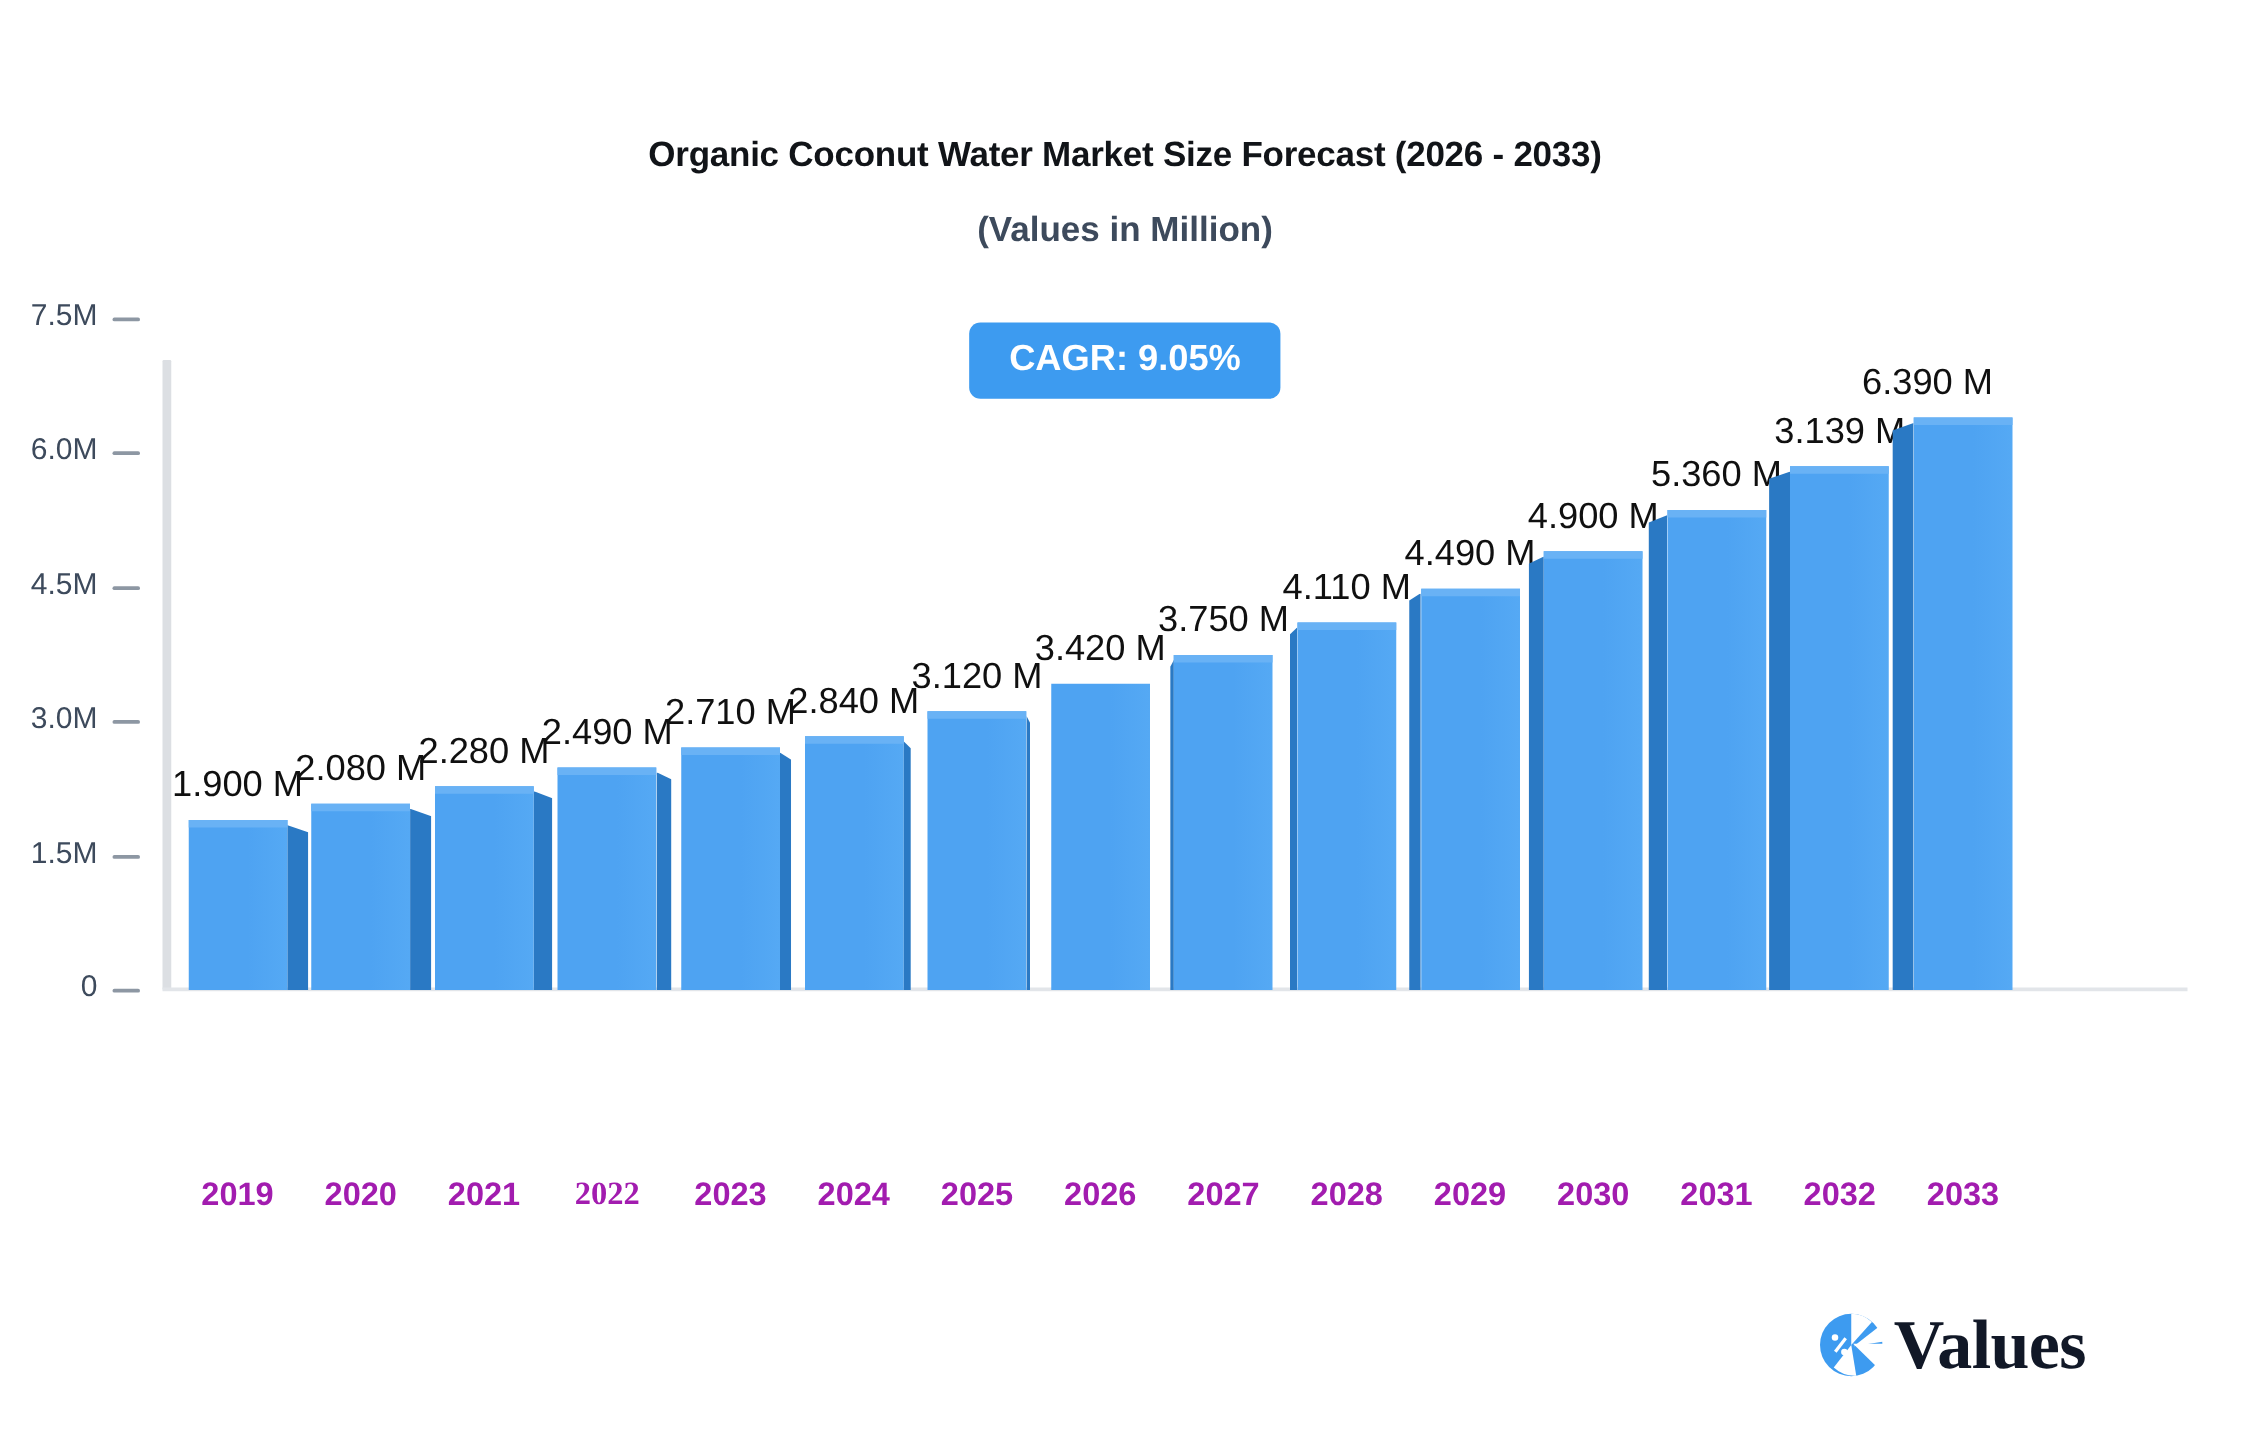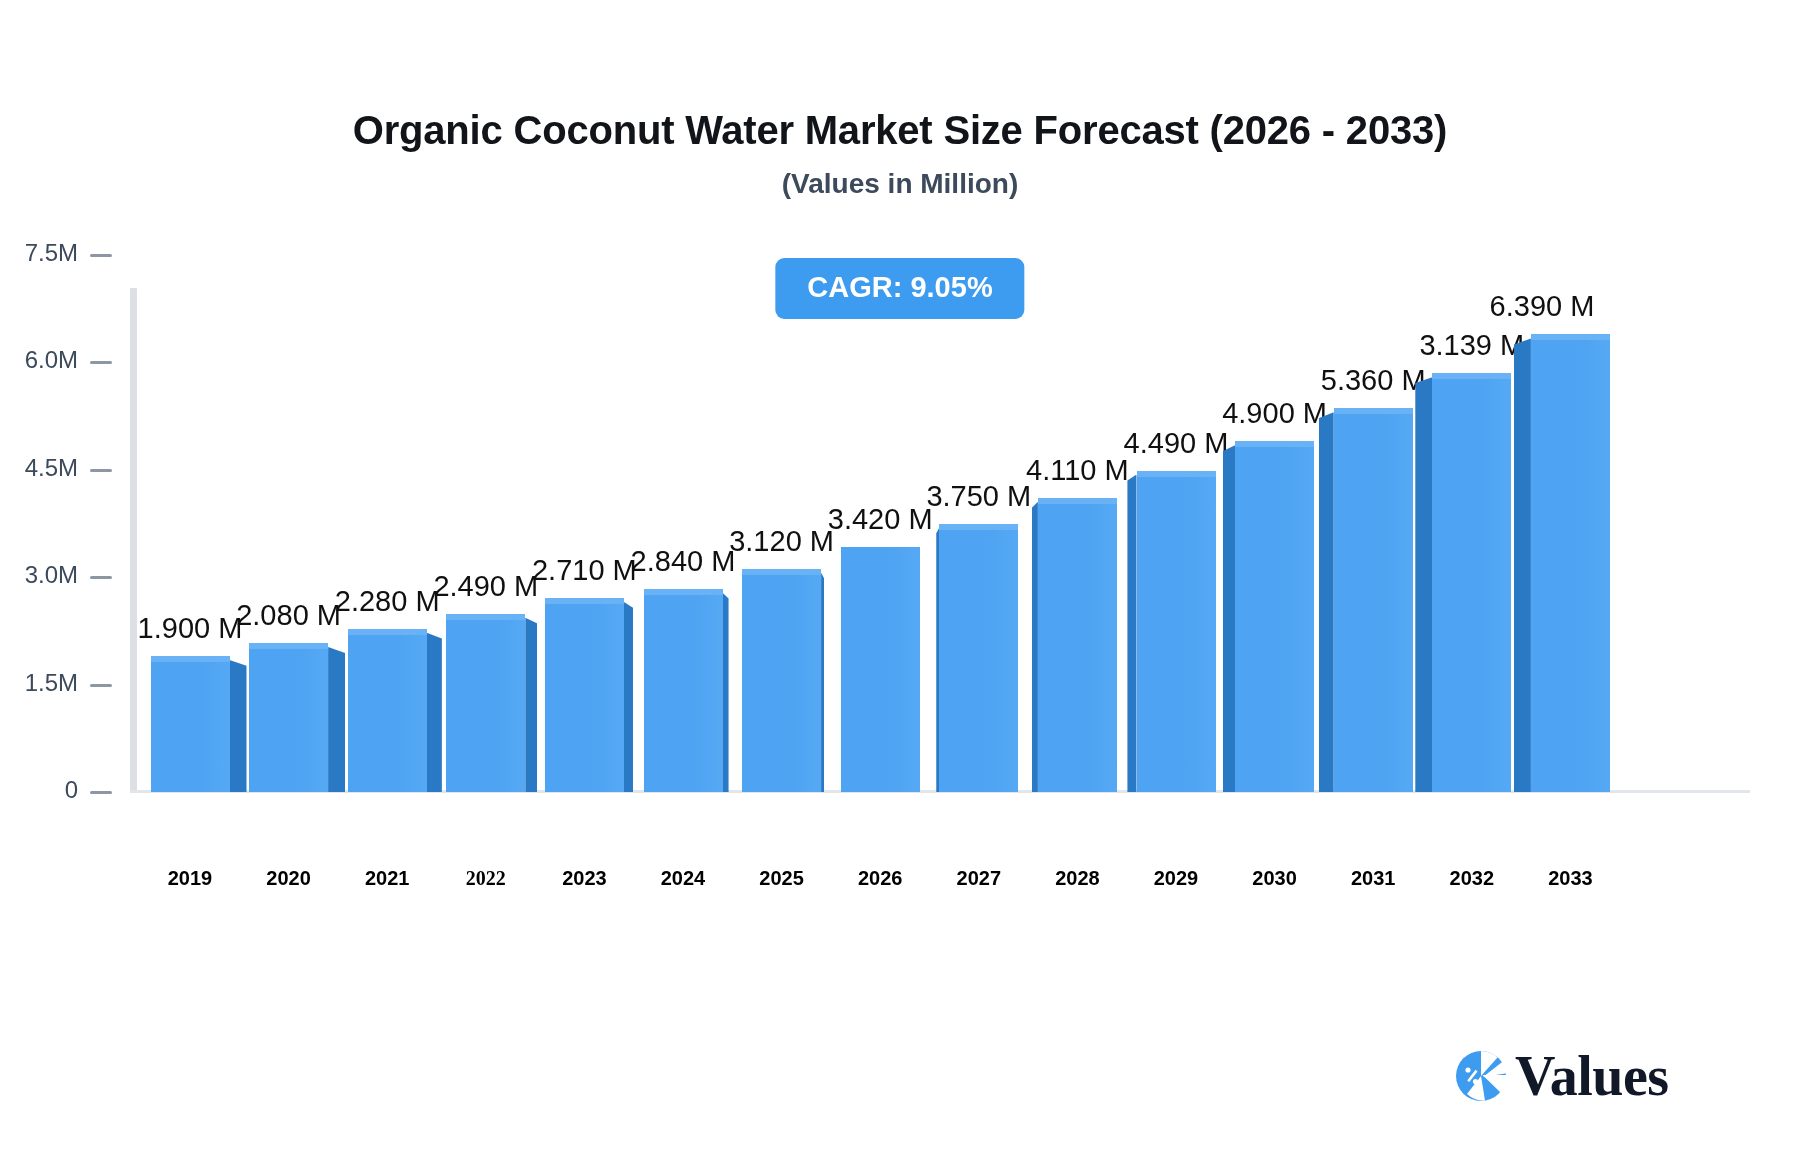--- a/index.html
+++ b/index.html
@@ -21,21 +21,21 @@
     background: #ffffff;
   }
 
   
   .chart-title {
     position: absolute;
     top: 108px;
     left: 0;
     width: 1800px;
     text-align: center;
-    font-size: 40px;
+    font-size: 28px;
     font-weight: bold;
     color: #111418;
     letter-spacing: -0.2px;
     white-space: nowrap;
   }
   .chart-subtitle {
     position: absolute;
     top: 168px;
     left: 0;
     width: 1800px;
@@ -138,24 +138,24 @@
     position: absolute;
     font-size: 29px;
     font-weight: normal;
     color: #101010;
     white-space: nowrap;
     text-align: center;
   }
 
   .x-label {
     position: absolute;
-    top: 867px;
-    font-size: 20px;
-    font-weight: bold;
-    color: #000000;
+    top: 940px;
+    font-size: 26px;
+    font-weight: bold;
+    color: #a21caf;
     text-align: center;
     white-space: nowrap;
   }
 
   
   .logo {
     position: absolute;
     left: 1455px;
     top: 1048px;
     display: flex;

